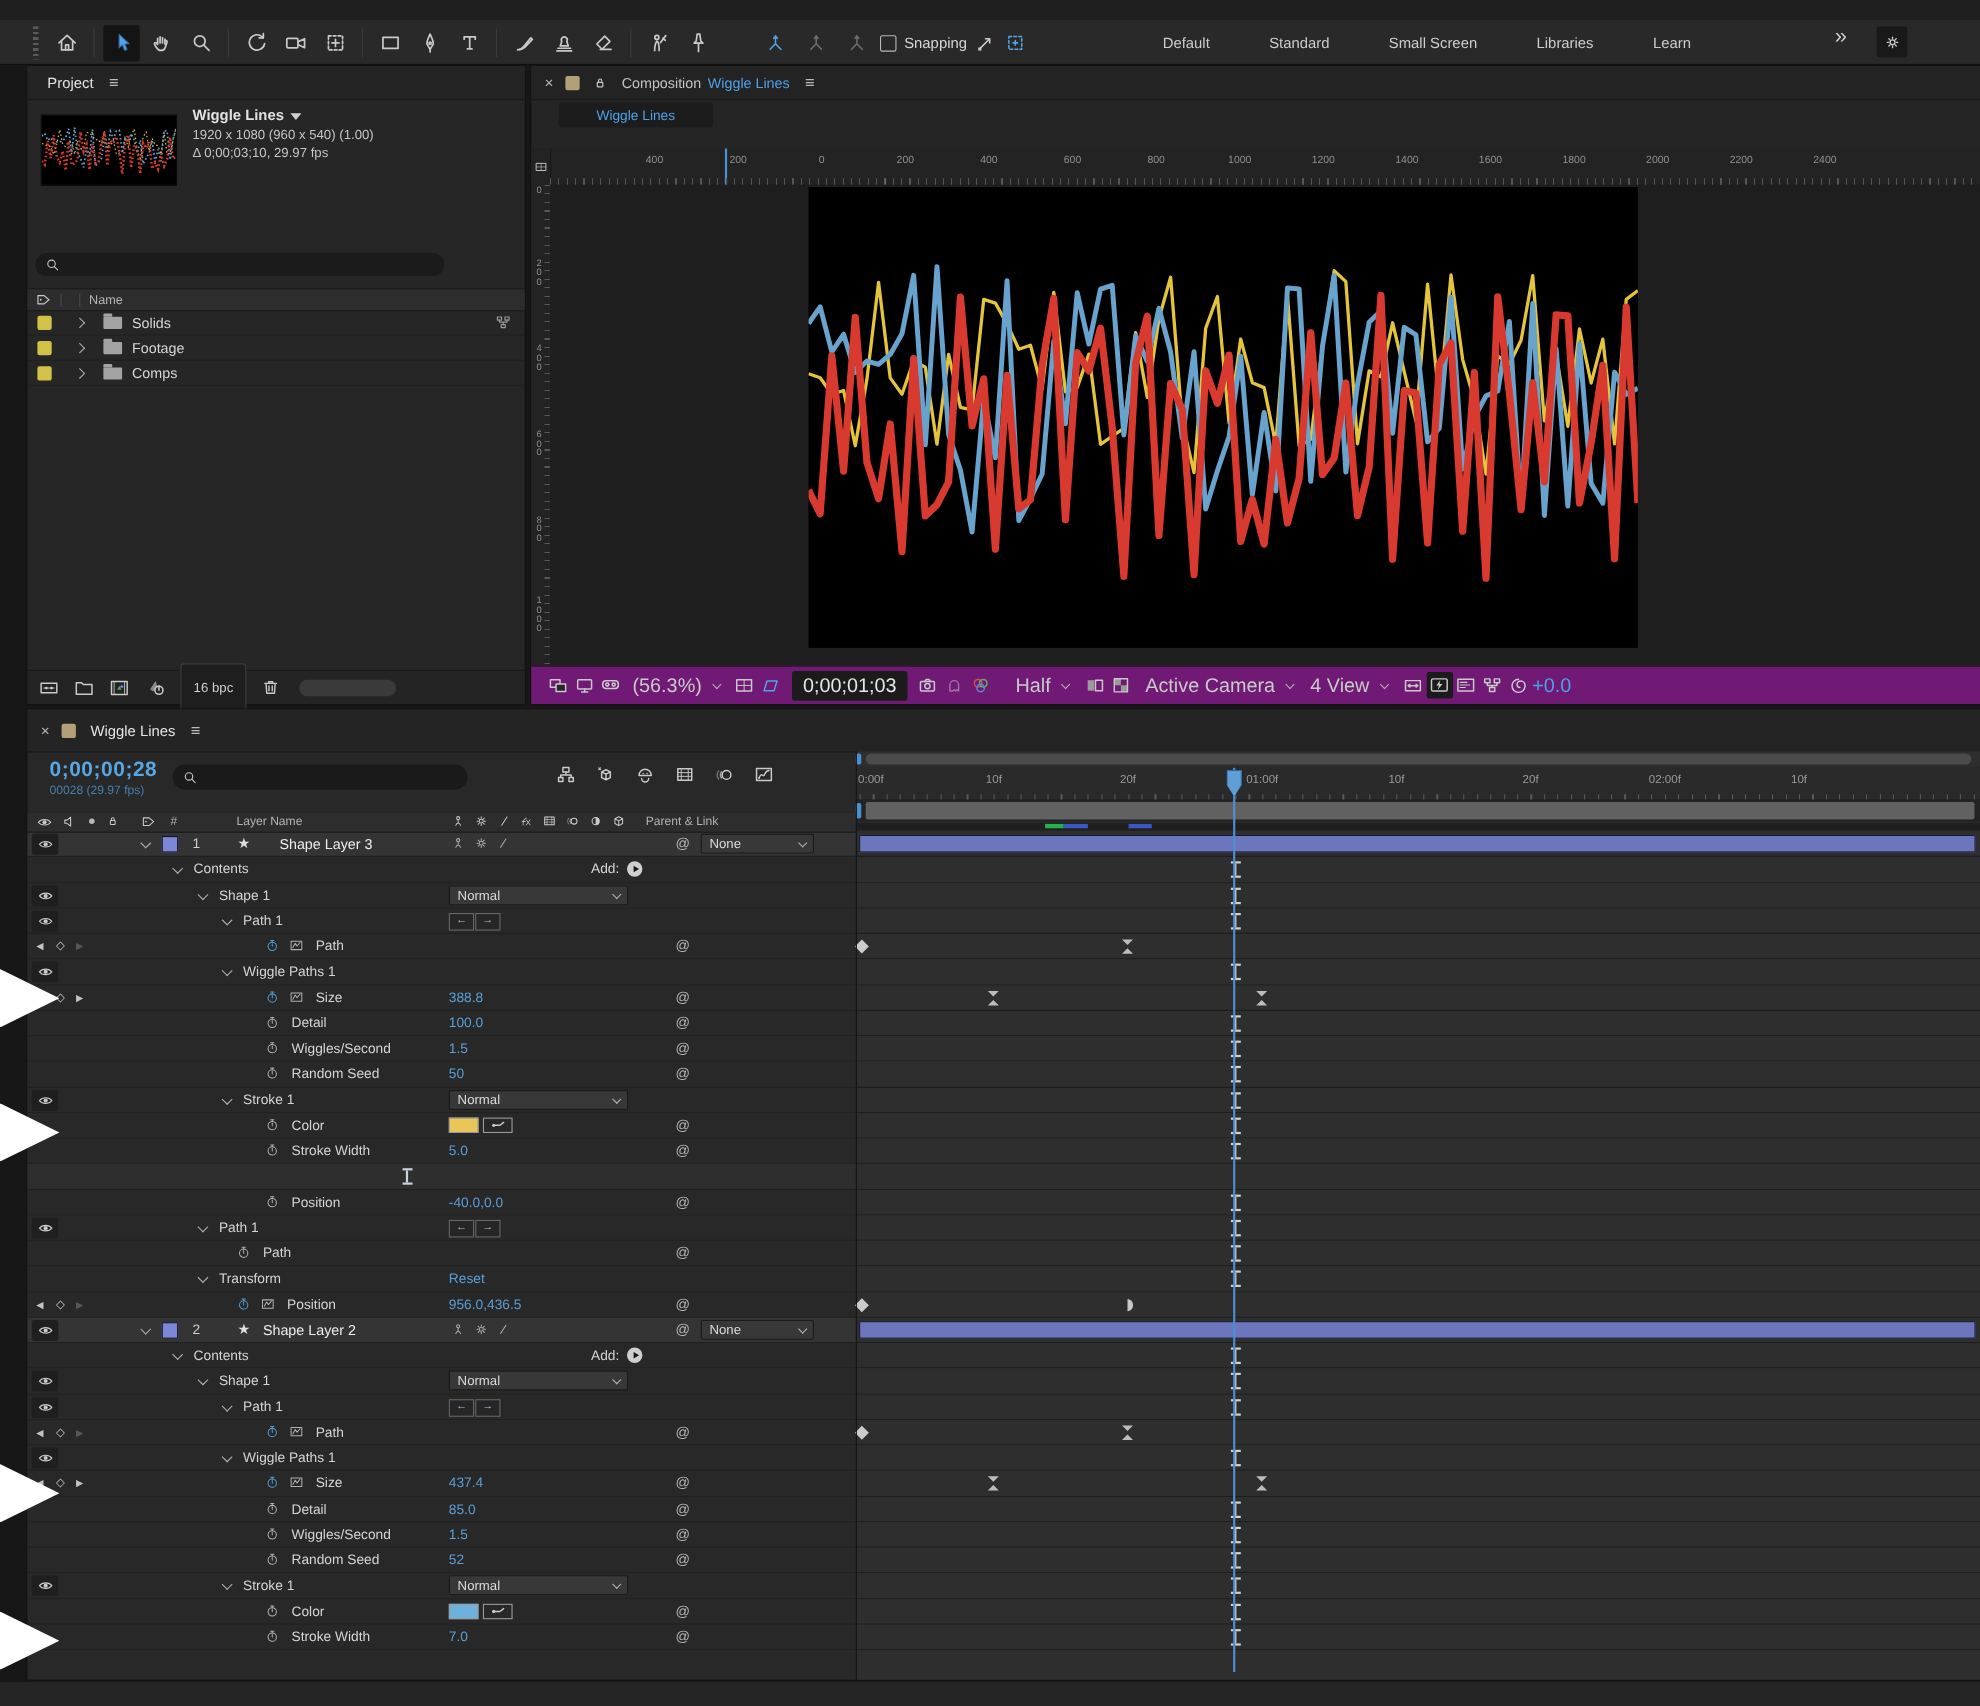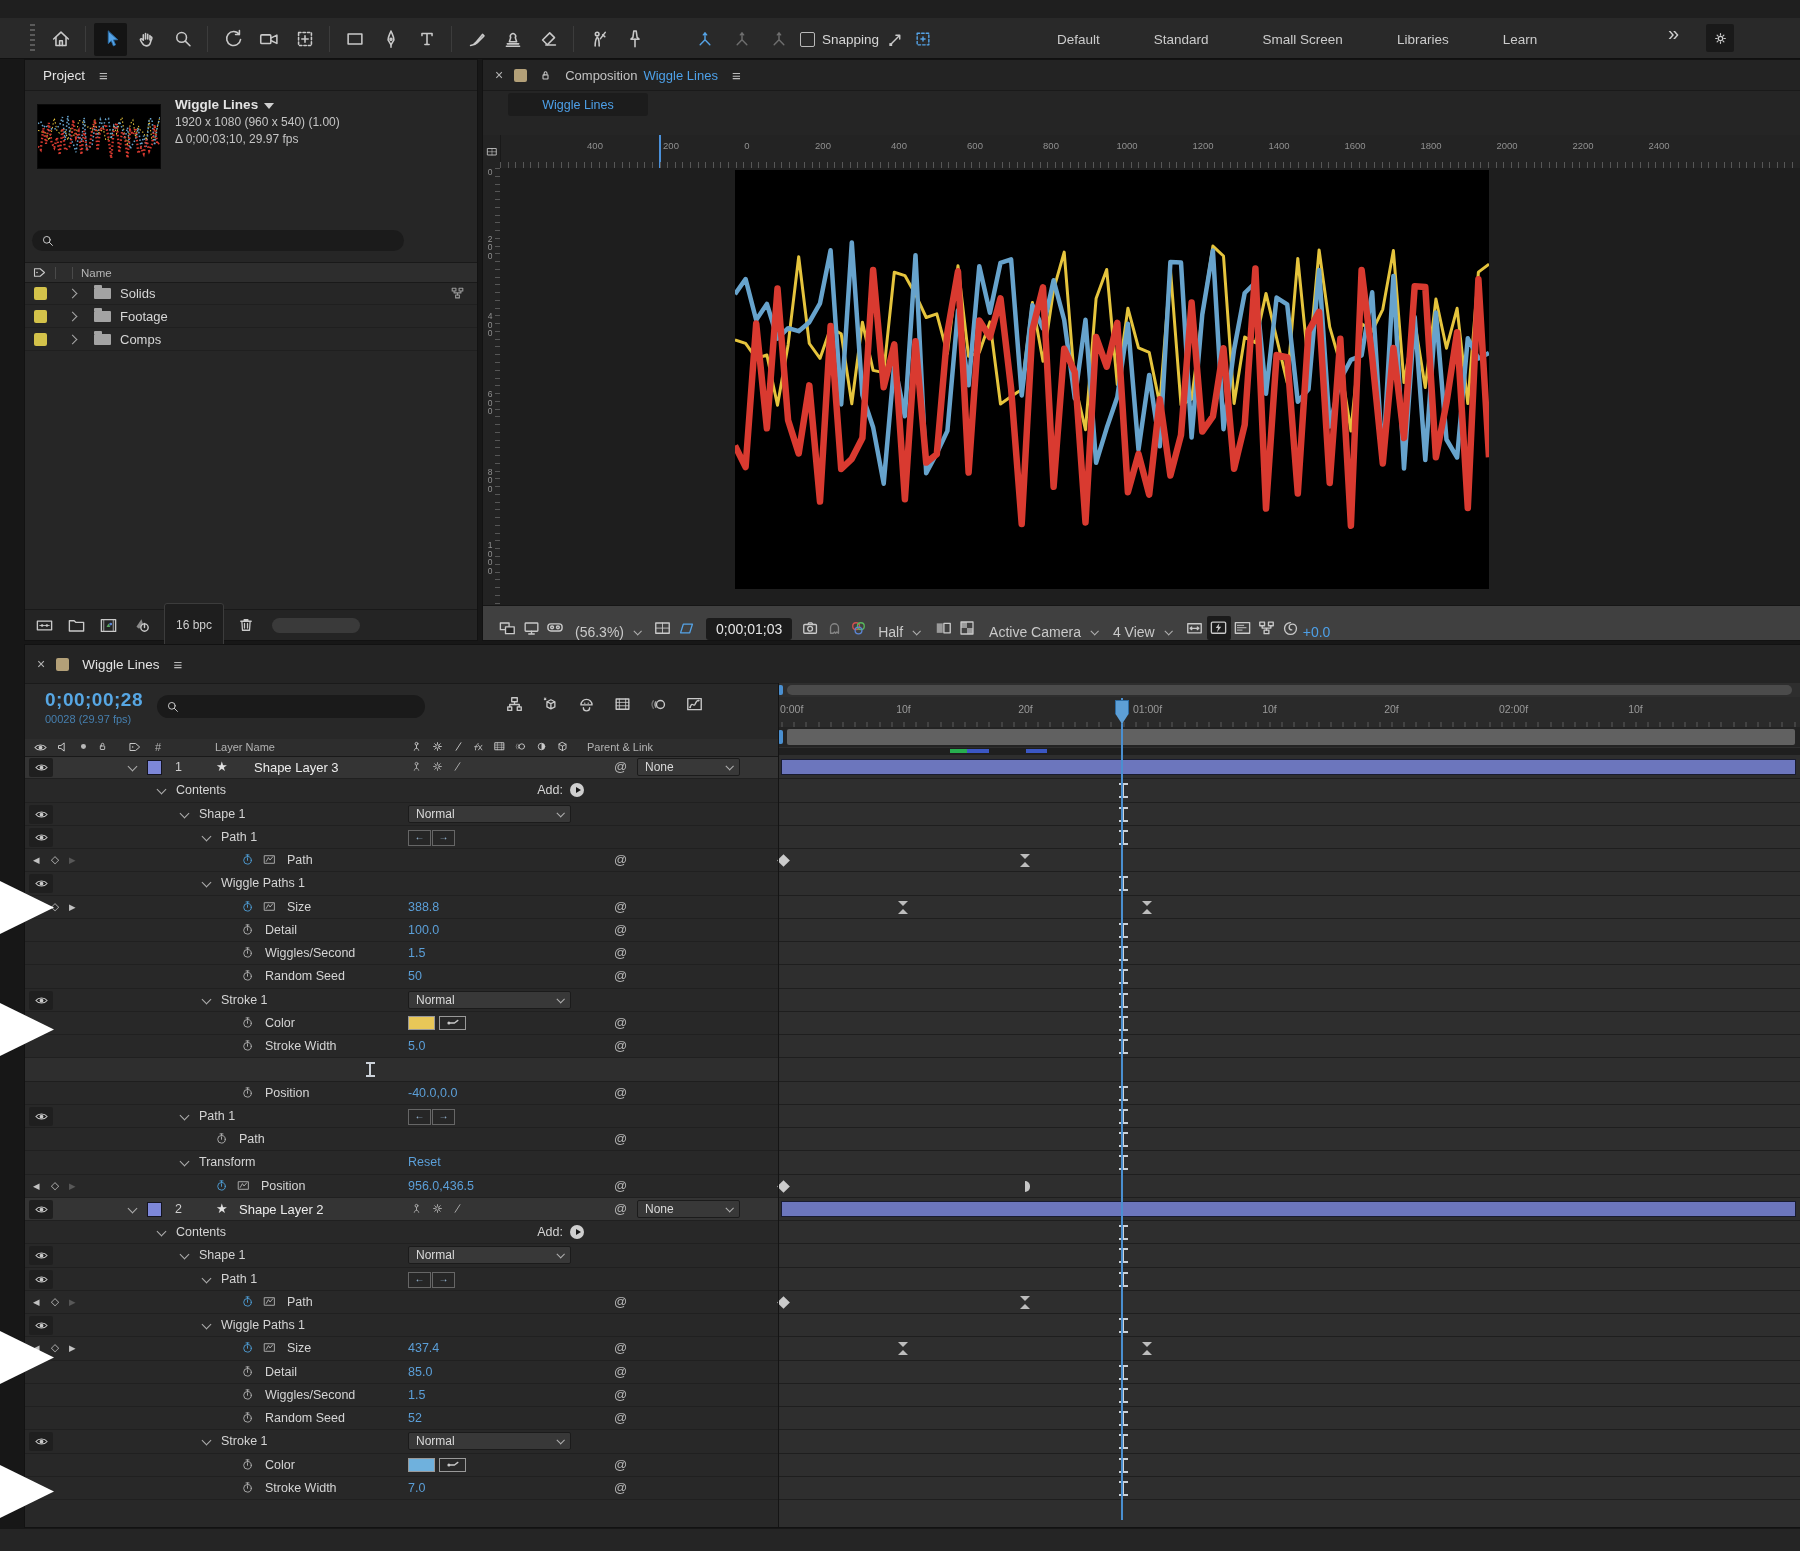--- a/index.html
+++ b/index.html
@@ -61,21 +61,21 @@
      background:repeating-linear-gradient(90deg,#565656 0 1px,transparent 1px 7.6px),repeating-linear-gradient(90deg,#6a6a6a 0 1px,transparent 1px 76px);}
   .hlab{position:absolute;top:5px;font-size:9.5px;color:#909090;transform:translateX(-50%);margin-left:12px;}
   #hcorner{position:absolute;left:0;top:0;width:17px;height:33px;background:#232323;border-right:1px solid #191919;display:flex;align-items:center;justify-content:center;}
   .bluetick{position:absolute;top:0;bottom:0;width:2px;background:#4a90d9;}
   #vruler{position:absolute;left:0;top:108px;bottom:34px;width:17px;background:#232323;border-right:1px solid #191919;}
   #vruler::after{content:'';position:absolute;top:0;bottom:0;right:0;width:5px;
      background:repeating-linear-gradient(#565656 0 1px,transparent 1px 7.76px);}
   .vlab{position:absolute;left:0;width:14px;text-align:center;font-size:8.5px;line-height:8.5px;color:#909090;}
   #stage{position:absolute;left:17px;top:108px;right:0;bottom:34px;background:#1e1e1e;}
   #compBlack{position:absolute;left:235px;top:2px;width:754px;height:419px;background:#000;}
-  #compBar{position:absolute;left:0;bottom:0;right:0;height:34px;background:#404040;border-top:1px solid #161616;display:flex;align-items:flex-end;font-size:14px;color:#c9c9c9;}
+  #compBar{position:absolute;left:0;bottom:0;right:0;height:34px;background:#701a75;border-top:1px solid #161616;display:flex;align-items:center;font-size:18px;color:#c9c9c9;}
   .cgrp{display:flex;align-items:center;gap:4px;white-space:nowrap;}
   .ddchev{display:inline-block;width:5px;height:5px;border-right:1.4px solid #b0b0b0;border-bottom:1.4px solid #b0b0b0;transform:rotate(45deg) translateY(-1px);margin-left:6px;}
   .tcbox{background:#1b1b1b;border-radius:3px;padding:3px 10px;color:#e6e6e6;}
   .blueval{color:#4da0e8;}
   .iconbtn{display:flex;align-items:center;justify-content:center;width:24px;height:24px;}
   .iconbtn.darkbg{background:#1b1b1b;border-radius:2px;}
 
   
   #tlPanel{left:25px;top:645px;width:1775px;height:882px;background:#282828;}
   #tlTabbar{position:absolute;left:0;top:0;right:0;height:38px;background:#242424;border-bottom:1px solid #1a1a1a;display:flex;align-items:center;font-size:13.5px;}
@@ -505,21 +505,21 @@
             <path d="M7 18 V11 a5 5 0 0 1 10 0 v7 l-2 -1.6 -1.6 1.6 -1.4 -1.6 -1.6 1.6 Z" stroke-opacity="0.5"></path>
           </svg>
         </span>
       <span class="iconbtn">
           <svg width="19" height="19" viewBox="0 0 24 24" fill="none" stroke="#c9c9c9" stroke-width="1.7" stroke-linecap="round" stroke-linejoin="round">
             <circle cx="9" cy="9" r="4.3" stroke="#d05050"></circle>
             <circle cx="15" cy="9" r="4.3" stroke="#57b75c"></circle>
             <circle cx="12" cy="14.5" r="4.3" stroke="#5b86d6"></circle>
           </svg>
         </span>
-      <span class="cgrp" style="margin-left:8px">
+      <span class="cgrp" style="margin-left:20px">
         <span>Half</span>
           <span class="ddchev"></span>
       </span>
       <span class="iconbtn" style="margin-left:12px">
           <svg width="19" height="19" viewBox="0 0 24 24" fill="none" stroke="#c9c9c9" stroke-width="1.7" stroke-linecap="round" stroke-linejoin="round">
             <rect x="3.5" y="5.5" width="7.5" height="12" fill="#9a9a9a" stroke="none"></rect>
             <rect x="12.5" y="5.5" width="8" height="12"></rect>
           </svg>
         </span>
       <span class="iconbtn">

